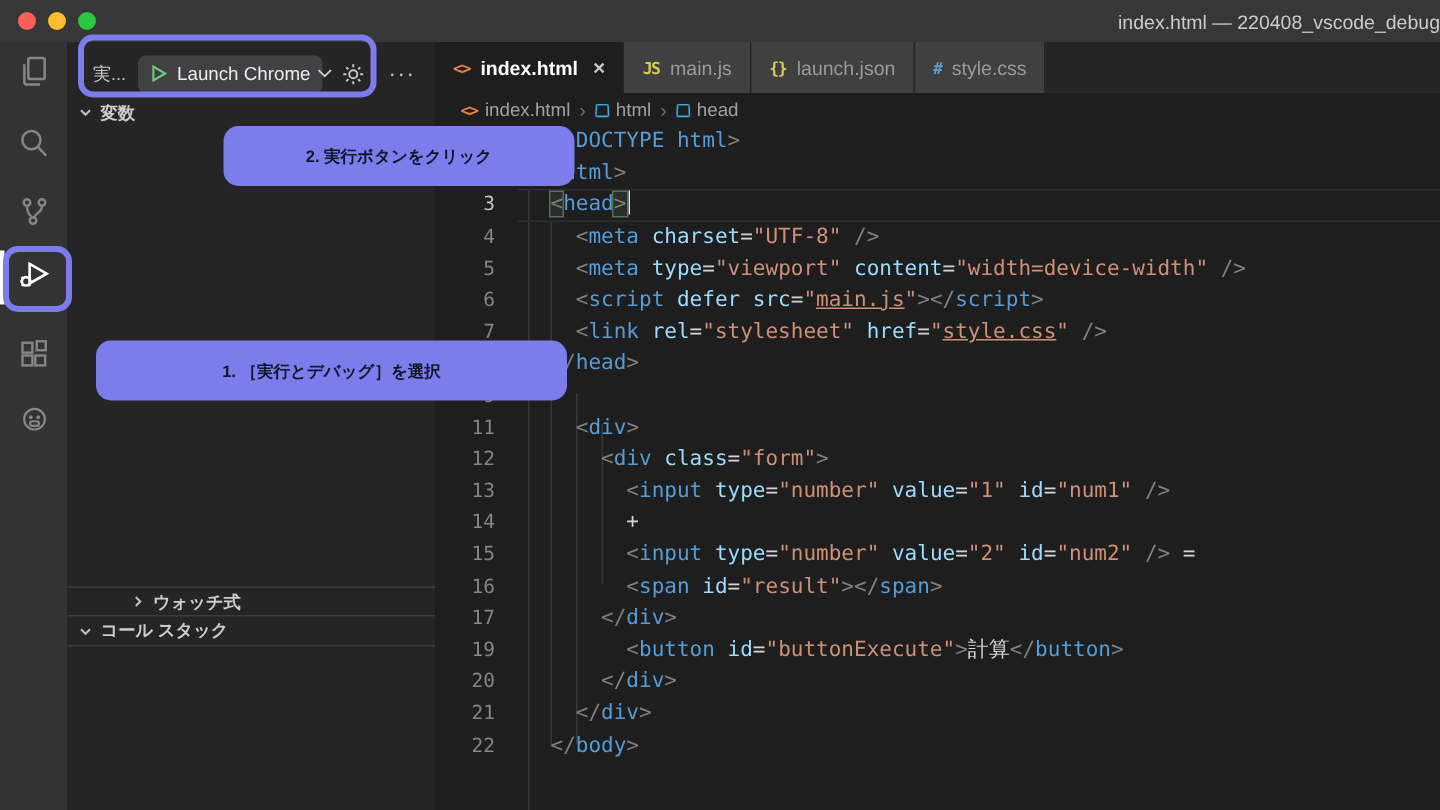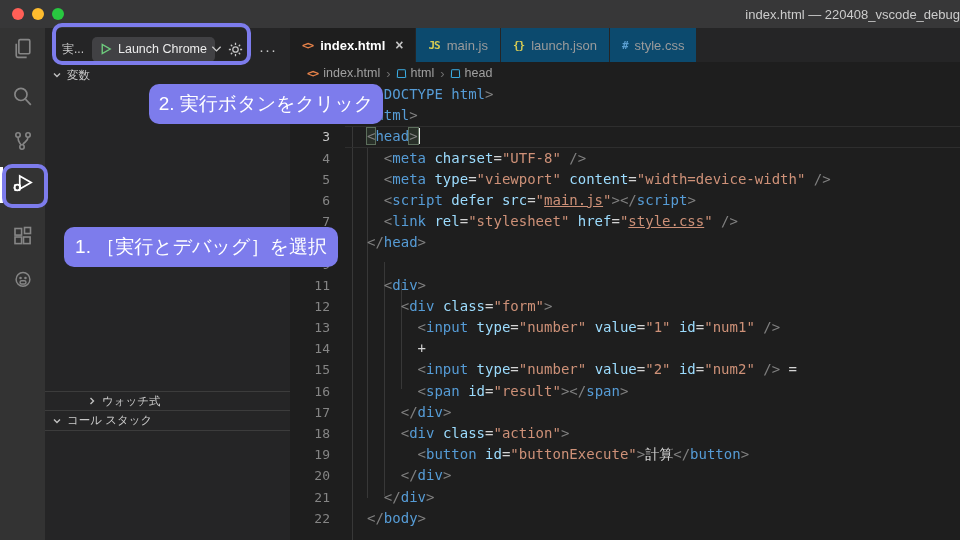--- a/index.html
+++ b/index.html
@@ -40,31 +40,31 @@
   .launch-pill {
     margin-left:8px; height:25px; width:123px; background:#414144; border-radius:5px;
     display:flex; align-items:center; padding:0 7px; cursor:pointer;
   }
   .launch-pill .play { margin-right:6px; display:flex; }
   .launch-pill .lbl { font-size:12.5px; color:#ececec; white-space:nowrap; flex:1; }
   .launch-pill .chev { display:flex; margin-left:4px; }
   .gearbtn { margin-left:12px; display:flex; cursor:pointer; }
   .morebtn { margin-left:15px; color:#c8c8c8; font-size:15px; letter-spacing:1px; cursor:pointer; }
   .section { position:absolute; left:0; width:245px; display:flex; align-items:center;
-    font-size:11.5px; font-weight:normal; color:#cccccc; padding-left:5px; cursor:pointer; }
+    font-size:11.5px; font-weight:bold; color:#cccccc; padding-left:5px; cursor:pointer; }
   .section svg { margin-right:3px; stroke:#c0c0c0; fill:none; stroke-width:1.4; }
   .section.variables { top:37px; height:20px; }
   .section.watch { top:363px; height:19px; border-top:1px solid #3c3c3c;padding-left:40px; }
   .section.callstack { top:382px; height:21px; border-top:1px solid #3c3c3c; border-bottom:1px solid #3c3c3c; }
   
   .editor { position:absolute; left:290px; top:28px; width:670px; height:512px;
     display:flex; flex-direction:column; background:#1e1e1e; }
   .tabbar { height:34px; background:#252526; display:flex; flex:none; }
   .tab { display:flex; align-items:center; padding:0 12px; font-size:13px;
-    background:#0c4a6e; color:#9b9b9b; border-right:1px solid #252526; cursor:pointer; white-space:nowrap; }
+    background:#404040; color:#9b9b9b; border-right:1px solid #252526; cursor:pointer; white-space:nowrap; }
   .tab.active { background:#1e1e1e; color:#ffffff; font-weight:bold; }
   .tab .ticon { font-size:11px; font-weight:bold; margin-right:7px; letter-spacing:-1px; font-family:"DejaVu Sans Mono",monospace; }
   .tab .tclose { margin-left:10px; color:#c5c5c5; font-size:14px; cursor:pointer; }
   .crumbs { height:22px; display:flex; align-items:center; font-size:12.5px; color:#a0a0a0; padding-left:17px; flex:none; }
   .crumb { display:flex; align-items:center; cursor:pointer; }
   .crumb .cicon { margin-right:5px; display:flex; align-items:center; }
   .crumb .codeglyph { color:#e8834a; font-weight:bold; font-size:11px; letter-spacing:-1px; font-family:"DejaVu Sans Mono",monospace; }
   .crumb-sep { margin:0 6px; color:#6e6e6e; font-size:13px; }
   .cube { width:9px; height:9px; border:1.4px solid #3bb0e8; border-radius:1px; transform:perspective(20px) rotateX(14deg); }
   .codearea { position:relative; flex:1; overflow:hidden;
@@ -77,25 +77,25 @@
   .row.current .lc { box-shadow:inset 0 1px 0 #2e2e2e, inset 0 -1px 0 #2e2e2e; }
   .tk-p{ color:var(--c-punct); } .tk-t{ color:var(--c-tag); } .tk-a{ color:var(--c-attr); }
   .tk-e{ color:var(--c-text); } .tk-s{ color:var(--c-str); } .tk-x{ color:var(--c-text); }
   .tk-l{ color:var(--c-str); text-decoration:underline; }
   .tk-b{ color:var(--c-punct); outline:1px solid #5c6e5c; background:rgba(90,130,90,.18); }
   .cursor { display:inline-block; width:1.5px; height:16px; background:#eaeaea; margin-left:1px; vertical-align:-3px; }
   
   .hl-box { position:absolute; border:4px solid var(--purple); border-radius:10px; z-index:6; }
   .hl-toolbar { left:52px; top:23px; width:199px; height:42px; }
   .hl-debug { left:2px; top:164px; width:46px; height:44px; }
-  .callout { position:absolute; z-index:7; background:var(--purple); color:#ffffff;
-    border-radius:10px; font-weight:normal; font-size:19px; display:flex;
+  .callout { position:absolute; z-index:7; background:var(--purple); color:#0f172a;
+    border-radius:10px; font-weight:bold; font-size:11px; display:flex;
     align-items:center; justify-content:center; white-space:nowrap; }
   .callout.c2 { left:149px; top:84px; width:234px; height:40px; }
-  .callout.c1 { left:64px; top:227px; width:274px; height:40px; }
+  .callout.c1 { left:64px; top:227px; width:314px; height:40px; }
 </style>
 </head>
 <body>
 
 <div class="window" style="--purple: #7d7cec; --c-tag: #569cd6; --c-attr: #9cdcfe; --c-str: #ce9178; --c-punct: #808080; --c-text: #d4d4d4;">
 
   <div class="titlebar">
     <div class="traffic">
       <span class="tl red"></span>
       <span class="tl yellow"></span>
@@ -301,24 +301,20 @@
           </div>
           <div class="row">
             <span class="ln">16</span>
             <span class="lc"><span class="tk-p">      &lt;</span><span class="tk-t">span</span><span class="tk-a"> id</span><span class="tk-e">=</span><span class="tk-s">"result"</span><span class="tk-p">&gt;&lt;/</span><span class="tk-t">span</span><span class="tk-p">&gt;</span></span>
           </div>
           <div class="row">
             <span class="ln">17</span>
             <span class="lc"><span class="tk-p">    &lt;/</span><span class="tk-t">div</span><span class="tk-p">&gt;</span></span>
           </div>
           <div class="row">
-            <span class="ln">18</span>
-            <span class="lc"><span class="tk-p">    &lt;</span><span class="tk-t">div</span><span class="tk-a"> class</span><span class="tk-e">=</span><span class="tk-s">"action"</span><span class="tk-p">&gt;</span></span>
-          </div>
-          <div class="row">
             <span class="ln">19</span>
             <span class="lc"><span class="tk-p">      &lt;</span><span class="tk-t">button</span><span class="tk-a"> id</span><span class="tk-e">=</span><span class="tk-s">"buttonExecute"</span><span class="tk-p">&gt;</span><span class="tk-x">計算</span><span class="tk-p">&lt;/</span><span class="tk-t">button</span><span class="tk-p">&gt;</span></span>
           </div>
           <div class="row">
             <span class="ln">20</span>
             <span class="lc"><span class="tk-p">    &lt;/</span><span class="tk-t">div</span><span class="tk-p">&gt;</span></span>
           </div>
           <div class="row">
             <span class="ln">21</span>
             <span class="lc"><span class="tk-p">  &lt;/</span><span class="tk-t">div</span><span class="tk-p">&gt;</span></span>

